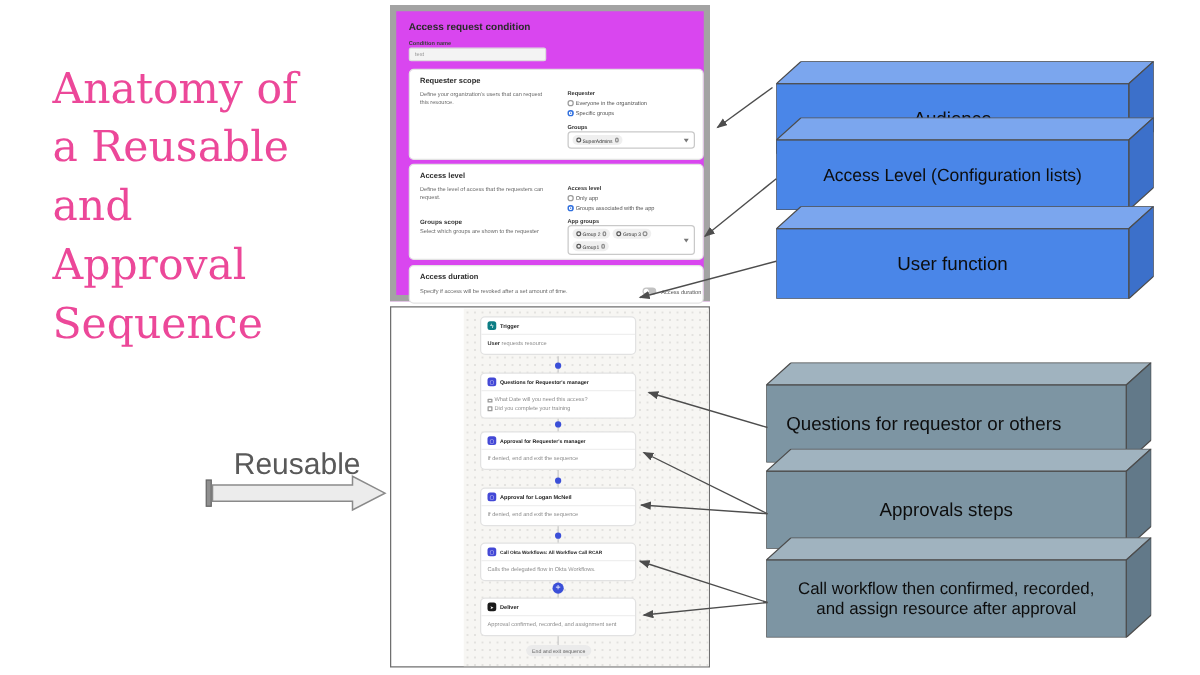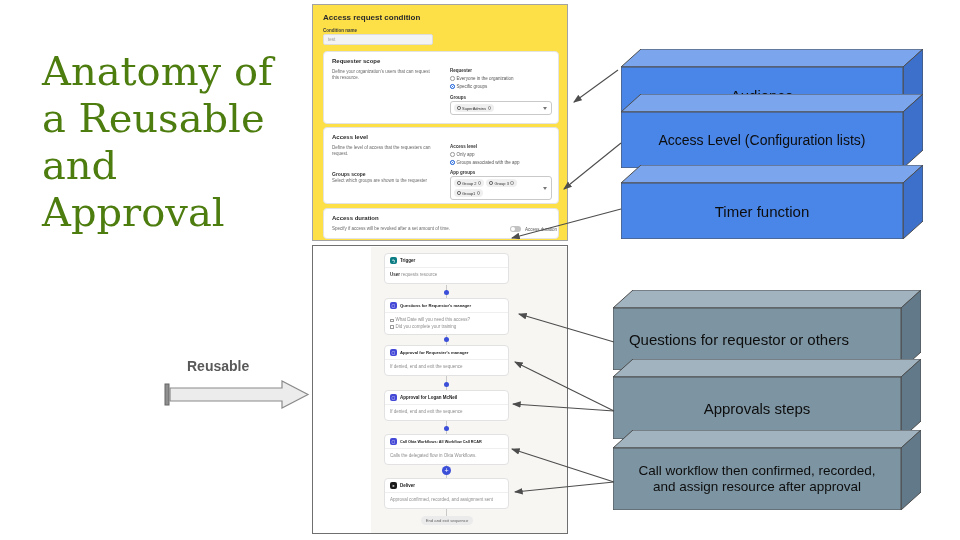--- a/index.html
+++ b/index.html
@@ -2,29 +2,29 @@
 <html><head>
 <meta charset="utf-8">
 <style>
   * { margin:0; padding:0; box-sizing:border-box; }
   html,body { background:#fff; }
   .slide { position:relative; width:960px; height:540px; background:#fff; overflow:hidden;
            font-family:"Liberation Sans", sans-serif; }
 
   
   .title { position:absolute; left:42px; top:48px; width:260px;
-           font-family:"DejaVu Serif", serif; font-size:40px; line-height:47px; color:#4d7c0f; }
-
-  
-  .reusable-label { position:absolute; left:187px; top:358px; font-size:14px; color:#595959;font-weight:bold; }
+           font-family:"DejaVu Serif", serif; font-size:34px; line-height:47px; color:#ec4899; }
+
+  
+  .reusable-label { position:absolute; left:187px; top:358px; font-size:24px; color:#595959; }
   .reusable-arrow-svg { position:absolute; left:163px; top:376px; }
 
   
   .form-panel { position:absolute; left:312px; top:4px; width:256px; height:237px;
-                background:#fde047; border:1px solid #a3a3a3; font-size:4.5px; color:#555; }
+                background:#d946ef; border:5px solid #a3a3a3; font-size:4.5px; color:#555; }
   .form-h1 { position:absolute; left:10px; top:8px; font-size:8px; font-weight:bold; color:#2b2b2b; }
   .cond-label { position:absolute; left:10px; top:23px; font-size:4.5px; color:#3c3c3c; font-weight:bold; }
   .cond-input { position:absolute; left:10px; top:29px; width:110px; height:11px; background:#f3f3f3;
                 border:1px solid #ddd; border-radius:2px; font-size:4.5px; color:#9a9a9a; line-height:9px; padding-left:4px; }
   .card { position:absolute; left:10px; width:236px; border:1px solid #e3e3e3; border-radius:4px; background:#fff; }
   .card-h { position:absolute; left:8px; top:6px; font-size:6px; font-weight:bold; color:#2b2b2b; }
   .desc { position:absolute; left:8px; width:105px; font-size:4.5px; color:#6a6a6a; line-height:6px; }
   .flabel { font-size:4.5px; color:#333; font-weight:bold; }
   .radio-row { display:flex; align-items:center; gap:2px; margin-top:3px; font-size:4.5px; color:#555; }
   .radio { width:4.5px; height:4.5px; border-radius:50%; border:1px solid #9a9a9a; background:#fff; flex:0 0 auto; }
@@ -79,20 +79,21 @@
 </head>
 <body>
 
 <div class="slide">
 
   <div class="title">
     <div>Anatomy of</div>
     <div>a Reusable</div>
     <div>and</div>
     <div>Approval</div>
+    <div>Sequence</div>
   </div>
 
   <div class="reusable-label">Reusable</div>
   <svg class="reusable-arrow-svg" width="148" height="38">
     <rect x="2" y="8" width="4" height="21" fill="#8f8f8f" stroke="#666" stroke-width="1"></rect>
     <polygon points="7,12 119,12 119,5 145,18.5 119,32 119,25 7,25" fill="#ececec" stroke="#8a8a8a" stroke-width="1.2"></polygon>
   </svg>
 
   <div class="form-panel">
     <div class="form-h1">Access request condition</div>
@@ -256,21 +257,21 @@
       <rect x="0" y="18" width="282" height="56" fill="#4a86e8" stroke="#4d4d4d" stroke-width="1"></rect>
     </svg>
     <div class="lbl" style="width:282px; height:56px;">Access Level (Configuration lists)</div>
   </div>
   <div class="box3d blue3" style="left:621px; top:165px; width:302px; height:74px;">
     <svg width="302" height="74" viewBox="0 0 302 74">
       <polygon points="0,18 20,0 302,0 282,18" fill="#7ba6ee" stroke="#4d4d4d" stroke-width="1"></polygon>
       <polygon points="282,18 302,0 302,56 282,74" fill="#3c70ca" stroke="#4d4d4d" stroke-width="1"></polygon>
       <rect x="0" y="18" width="282" height="56" fill="#4a86e8" stroke="#4d4d4d" stroke-width="1"></rect>
     </svg>
-    <div class="lbl" style="width:282px; height:56px;">Timer function</div>
+    <div class="lbl" style="width:282px; height:56px;">User function</div>
   </div>
 
   <div class="box3d gray1" style="left:613px; top:290px; width:308px; height:80px;">
     <svg width="308" height="80" viewBox="0 0 308 80">
       <polygon points="0,18 20,0 308,0 288,18" fill="#a0b3bf" stroke="#4d4d4d" stroke-width="1"></polygon>
       <polygon points="288,18 308,0 308,62 288,80" fill="#627989" stroke="#4d4d4d" stroke-width="1"></polygon>
       <rect x="0" y="18" width="288" height="62" fill="#7d95a3" stroke="#4d4d4d" stroke-width="1"></rect>
     </svg>
     <div class="lbl" style="width:252px; height:62px;">Questions for requestor or others</div>
   </div>

